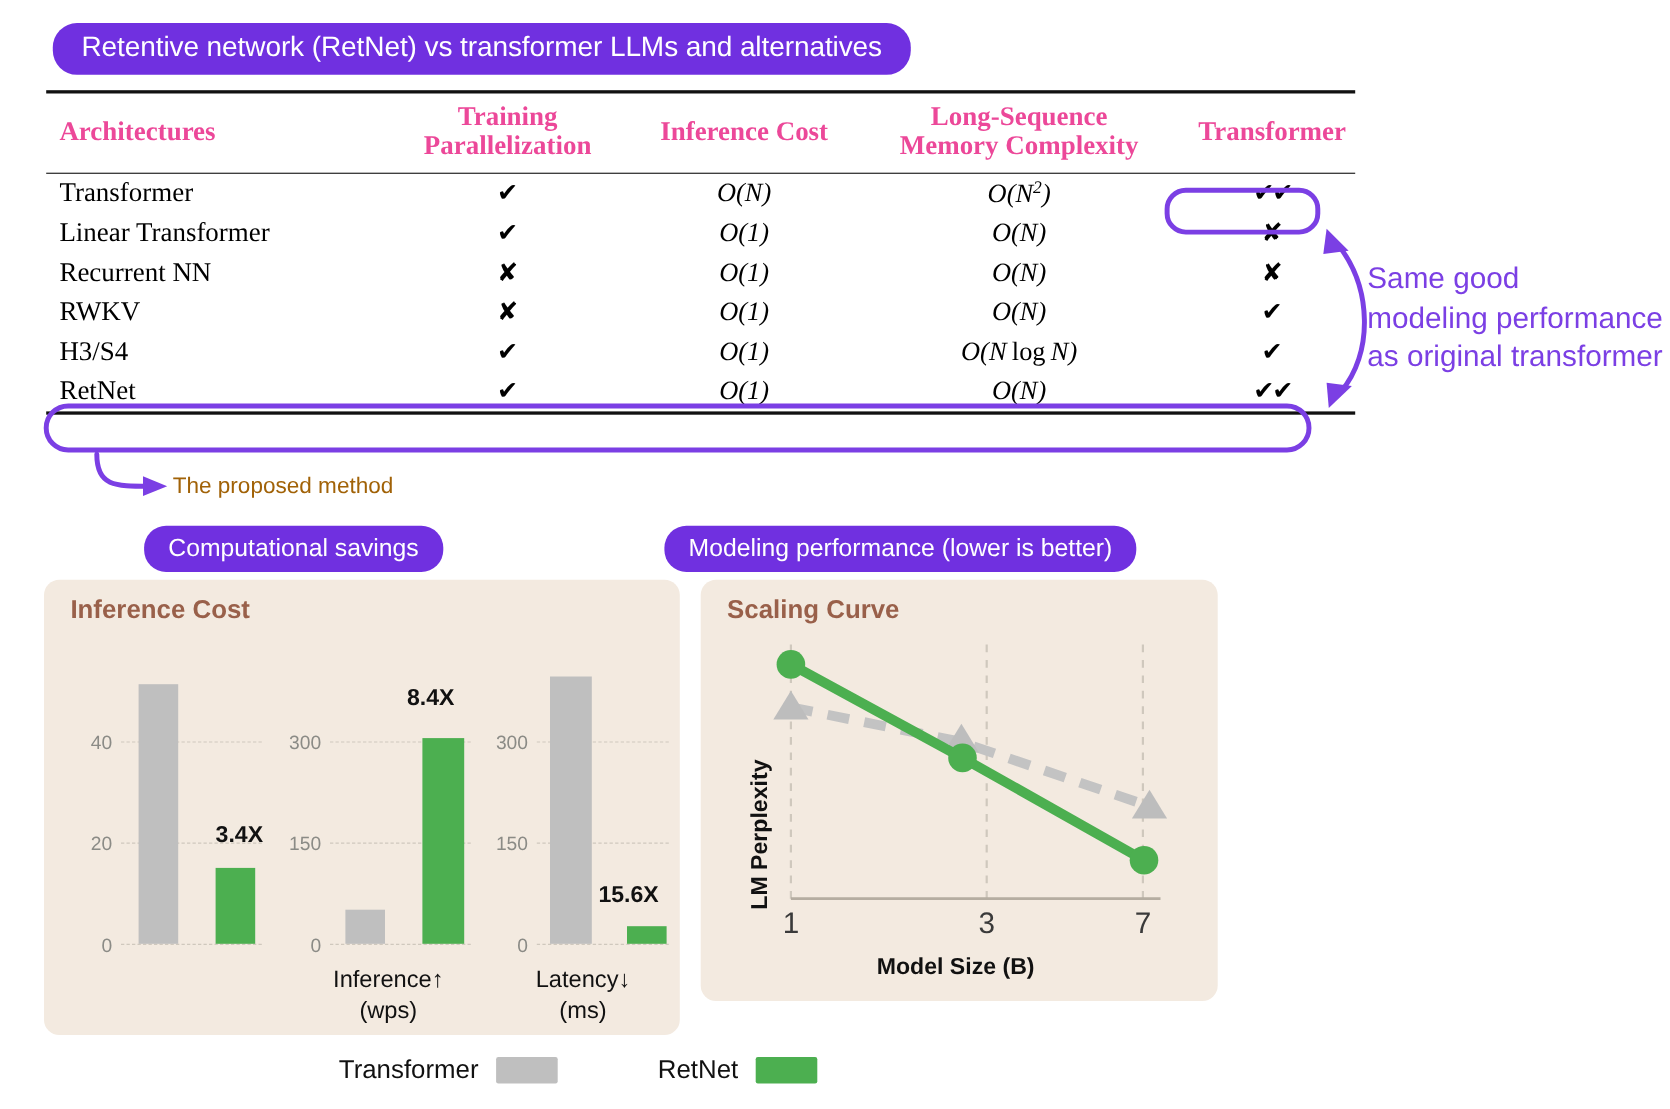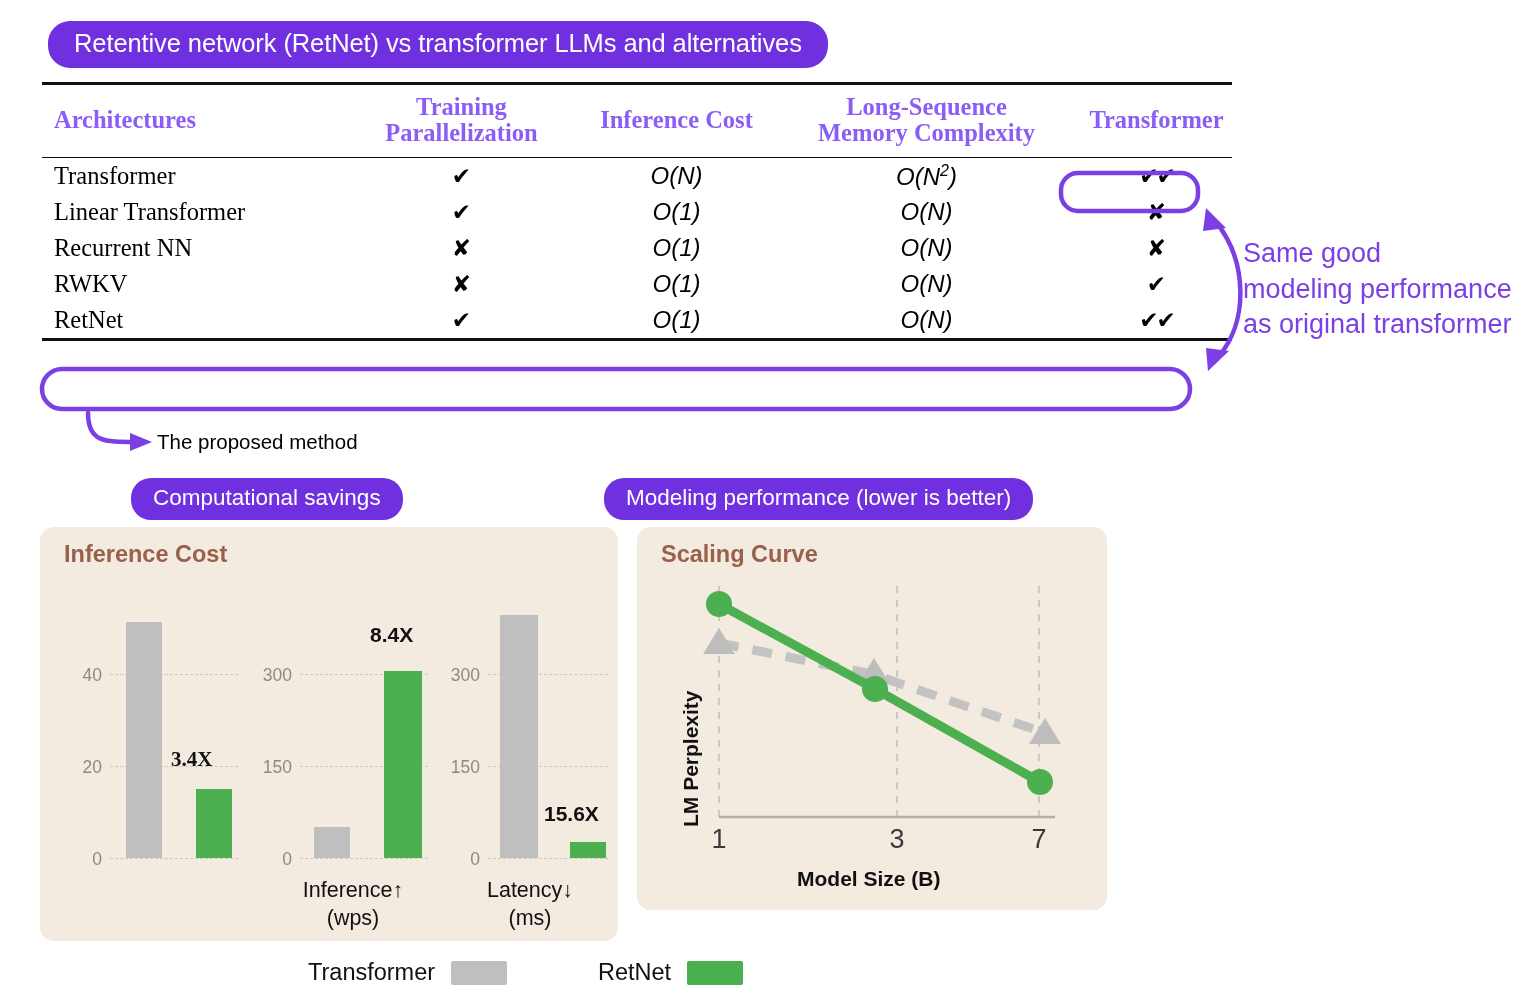--- a/index.html
+++ b/index.html
@@ -44,21 +44,21 @@
     width: 100%;
     border-collapse: collapse;
     table-layout: fixed;
   }
   table.cmp th {
     font-weight: bold;
     font-size: 24.5px;
     line-height: 1.07;
     padding: 9px 0 11px 0;
     vertical-align: middle;
-    color: #8b5cf6;
+    color: #ec4899;
   }
   table.cmp td {
     font-size: 24.5px;
     padding: 2px 0;
     color: #000;
     height: 32px;
   }
   .col-arch  { width: 300px; text-align: left; padding-left: 12px !important; }
   .col-train { width: 215px; text-align: center; }
   .col-inf   { width: 215px; text-align: center; }
@@ -68,21 +68,21 @@
   th.col-arch { text-align: left; padding-left: 12px !important; }
 
   .mark {
     font-family: "DejaVu Sans", sans-serif;
     font-size: 23px;
     font-weight: bold;
     line-height: 1;
   }
   .mark.two { letter-spacing: -2px; }
   .bigO {
-    font-family: Liberation Sans, sans-serif;
+    font-family: Liberation Serif, serif;
     font-style: italic;
     font-size: 24px;
   }
   .bigO .sup {
     font-size: 16px;
     vertical-align: super;
     font-style: italic;
   }
   .bigO .lg { font-style: normal; }
 
@@ -99,21 +99,21 @@
     color: #7b3fe4;
     font-family: "Liberation Sans", sans-serif;
     font-size: 27px;
     line-height: 1.32;
     white-space: pre-line;
   }
   .annot-proposed {
     position: absolute;
     left: 157px;
     top: 430px;
-    color: #000000;
+    color: #a16207;
     font-size: 20.5px;
     font-family: "Liberation Sans", sans-serif;
   }
 
   
   .sec-badge {
     position: absolute;
     background: #7030e0;
     color: #fff;
     border-radius: 20px;
@@ -261,20 +261,27 @@
         <td class="col-perf"><span class="mark">✘</span></td>
       </tr>
       <tr>
         <td class="col-arch">RWKV</td>
         <td class="col-train"><span class="mark">✘</span></td>
         <td class="col-inf"><span class="bigO">O(1)</span></td>
         <td class="col-mem"><span class="bigO">O(N)</span></td>
         <td class="col-perf"><span class="mark">✔</span></td>
       </tr>
       <tr>
+        <td class="col-arch">H3/S4</td>
+        <td class="col-train"><span class="mark">✔</span></td>
+        <td class="col-inf"><span class="bigO">O(1)</span></td>
+        <td class="col-mem"><span class="bigO">O(N<span class="lg"> log </span>N)</span></td>
+        <td class="col-perf"><span class="mark">✔</span></td>
+      </tr>
+      <tr>
         <td class="col-arch">RetNet</td>
         <td class="col-train"><span class="mark">✔</span></td>
         <td class="col-inf"><span class="bigO">O(1)</span></td>
         <td class="col-mem"><span class="bigO">O(N)</span></td>
         <td class="col-perf"><span class="mark two">✔✔</span></td>
       </tr>
     </tbody>
   </table>
   <div class="rule-thick"></div>
 </div>
@@ -310,21 +317,21 @@
     <div class="axis-num" style="left:0px; top:262px;">0</div>
 
     <div class="gridline" style="left:48px; top:87px; width:128px;"></div>
     <div class="gridline" style="left:48px; top:179px; width:128px;"></div>
     <div class="gridline" style="left:48px; top:271px; width:128px;"></div>
 
     <div style="position:absolute; left:48px; top:10px; width:128px; height:261px;">
       <div class="bar gray" style="left:16px; width:36px; height:236px;"></div>
       <div class="bar green" style="left:86px; width:36px; height:69px;"></div>
     </div>
-    <div class="speedup" style="left:109px; top:160px;font-family:Liberation Serif, serif;">3.4X</div>
+    <div class="speedup" style="left:134px; top:160px;">3.4X</div>
   </div>
 
   <div class="bar-group" style="left:212px; top:60px; width:180px; height:250px;">
     <div class="axis-num" style="left:0px; top:78px;">300</div>
     <div class="axis-num" style="left:0px; top:170px;">150</div>
     <div class="axis-num" style="left:0px; top:262px;">0</div>
 
     <div class="gridline" style="left:48px; top:87px; width:128px;"></div>
     <div class="gridline" style="left:48px; top:179px; width:128px;"></div>
     <div class="gridline" style="left:48px; top:271px; width:128px;"></div>

